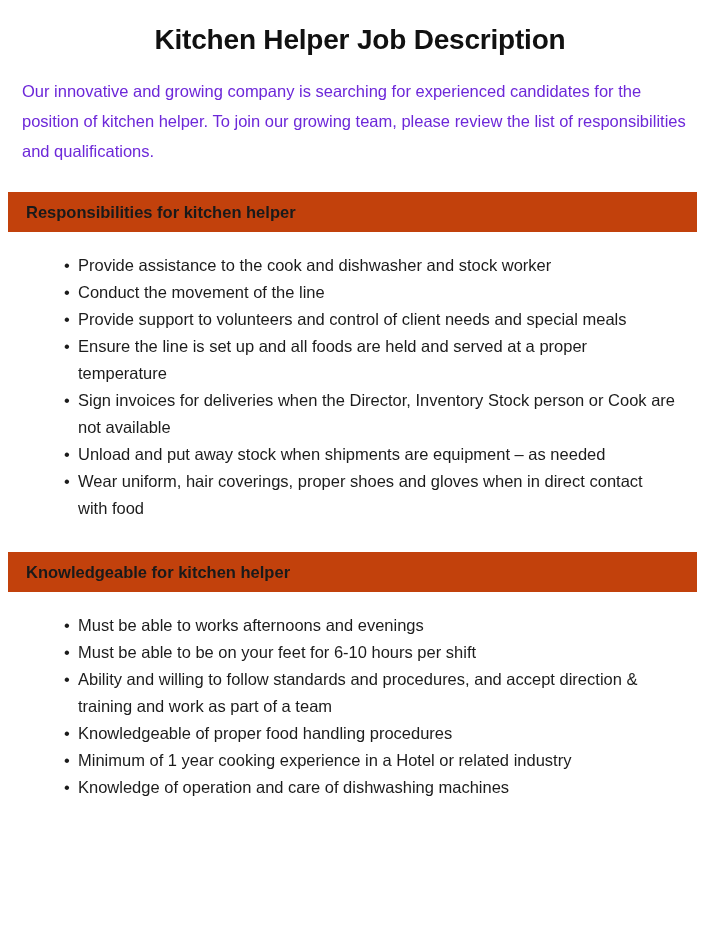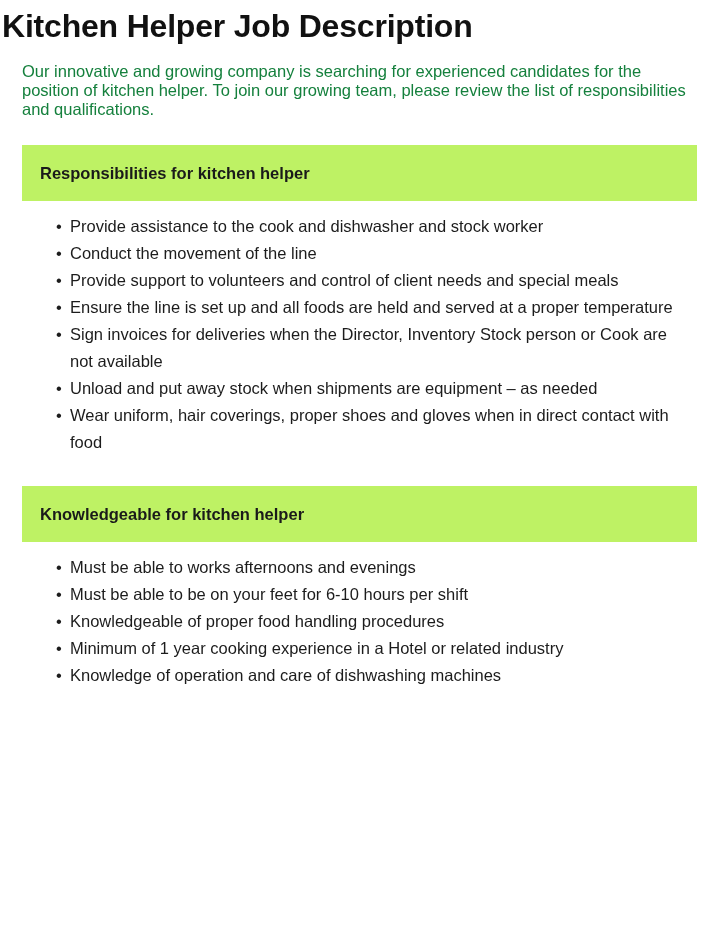--- a/index.html
+++ b/index.html
@@ -16,61 +16,61 @@
     overflow: hidden;
   }
 
   .page {
     width: 720px;
     box-sizing: border-box;
     padding: 0;
   }
 
   .doc-title {
-    margin: 2px;
+    margin: 16px;
     padding: 4px 0 0 0;
-    text-align: left;
-    font-size: 32px;
+    text-align: center;
+    font-size: 28px;
     font-weight: bold;
     letter-spacing: -0.2px;
     color: #111111;
     line-height: 40px;
   }
 
   .intro {
     margin: 16px 22px 0 22px;
     font-size: 16.5px;
-    line-height: 19px;
-    color: #15803d;
+    line-height: 30px;
+    color: #6d28d9;
   }
 
   .section {
     margin-top: 26px;
   }
 
   .section-header {
-    margin: 0 23px 0 22px;
-    background: #bef264;
-    height: 56px;
+    margin: 0 23px 0 8px;
+    background: #c2410c;
+    height: 40px;
     display: flex;
     align-items: center;
     box-sizing: border-box;
     padding-left: 18px;
   }
 
   .section-header-text {
     font-size: 16.5px;
     font-weight: bold;
     color: #1a1a1a;
     line-height: 20px;
   }
 
   ul.bullets {
     list-style: none;
-    margin: 8px;
+    margin: 16px;
     padding: 4px;
   }
 
   ul.bullets li {
     position: relative;
     margin: 0 24px 0 58px;
     padding: 0;
     font-size: 16.5px;
     line-height: 27px;
     color: #1c1c1c;
@@ -118,19 +118,20 @@
       </ul>
   </div>
 
   <div class="section">
     <div class="section-header">
       <span class="section-header-text">Knowledgeable for kitchen helper</span>
     </div>
     <ul class="bullets list-qualifications">
         <li>Must be able to works afternoons and evenings</li>
         <li>Must be able to be on your feet for 6-10 hours per shift</li>
+        <li>Ability and willing to follow standards and procedures, and accept direction &amp; training and work as part of a team</li>
         <li>Knowledgeable of proper food handling procedures</li>
         <li>Minimum of 1 year cooking experience in a Hotel or related industry</li>
         <li>Knowledge of operation and care of dishwashing machines</li>
       </ul>
   </div>
 
 </div>
 
 </body></html>

